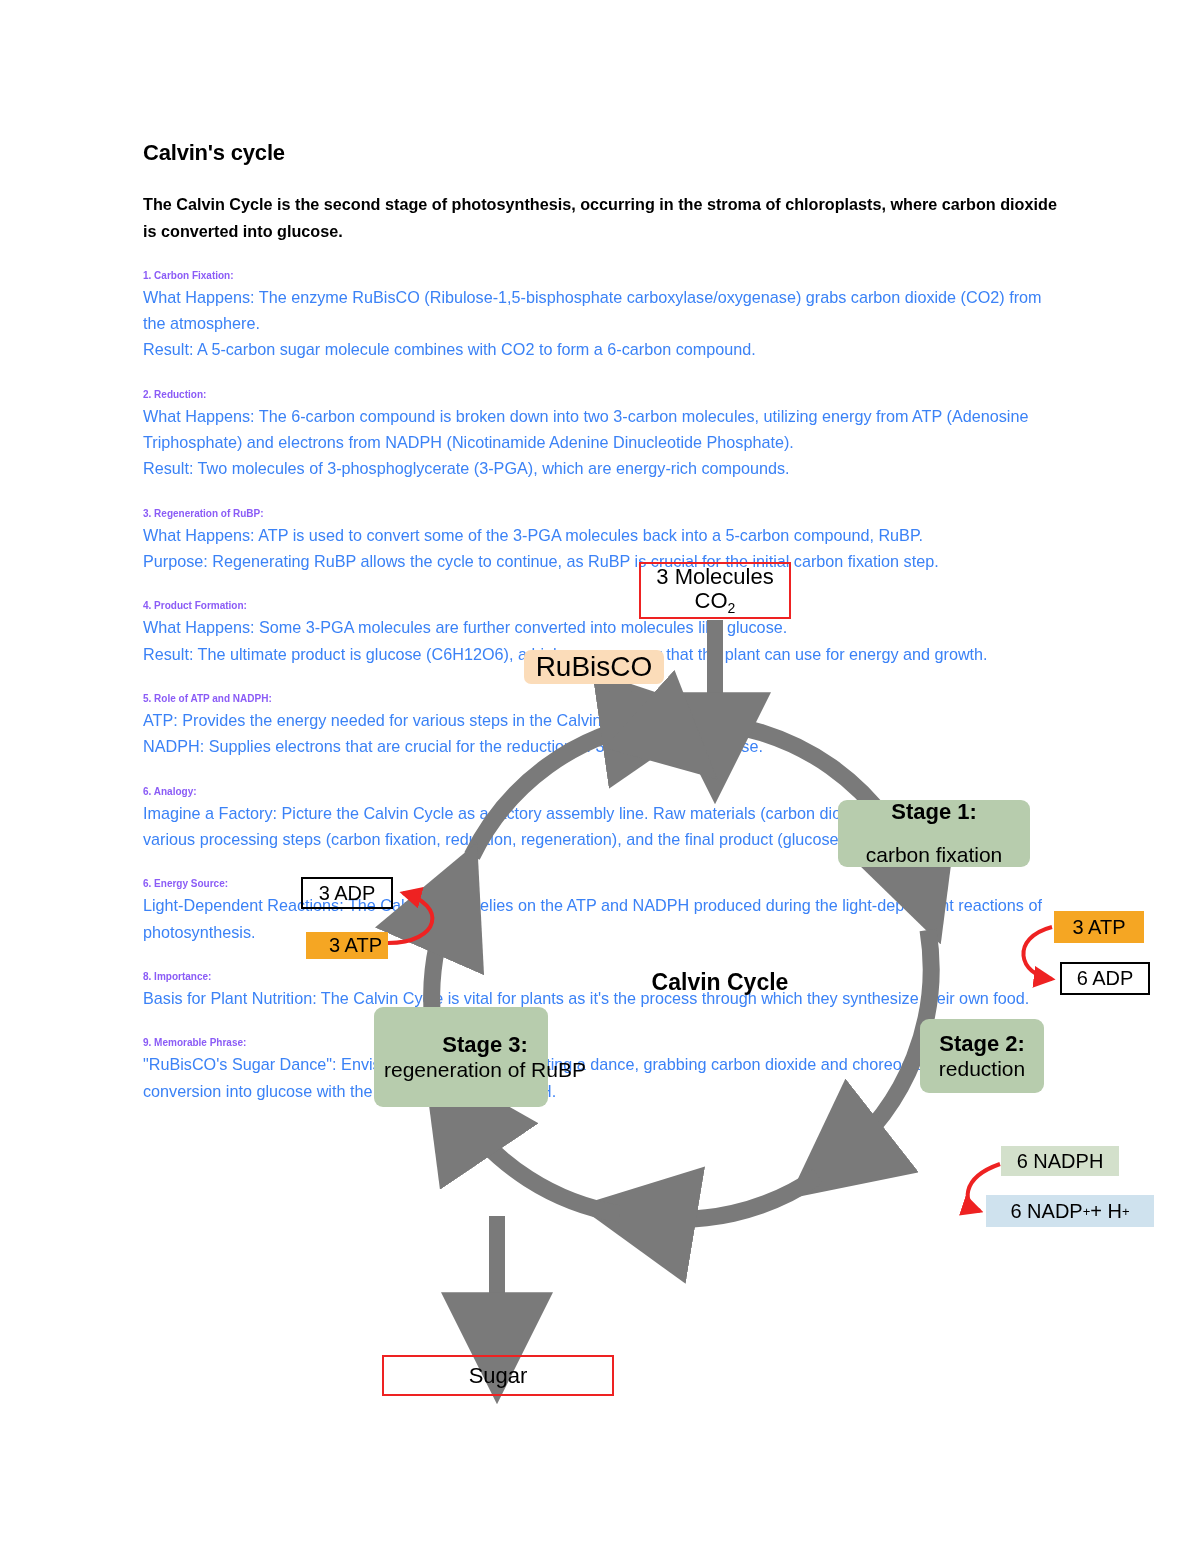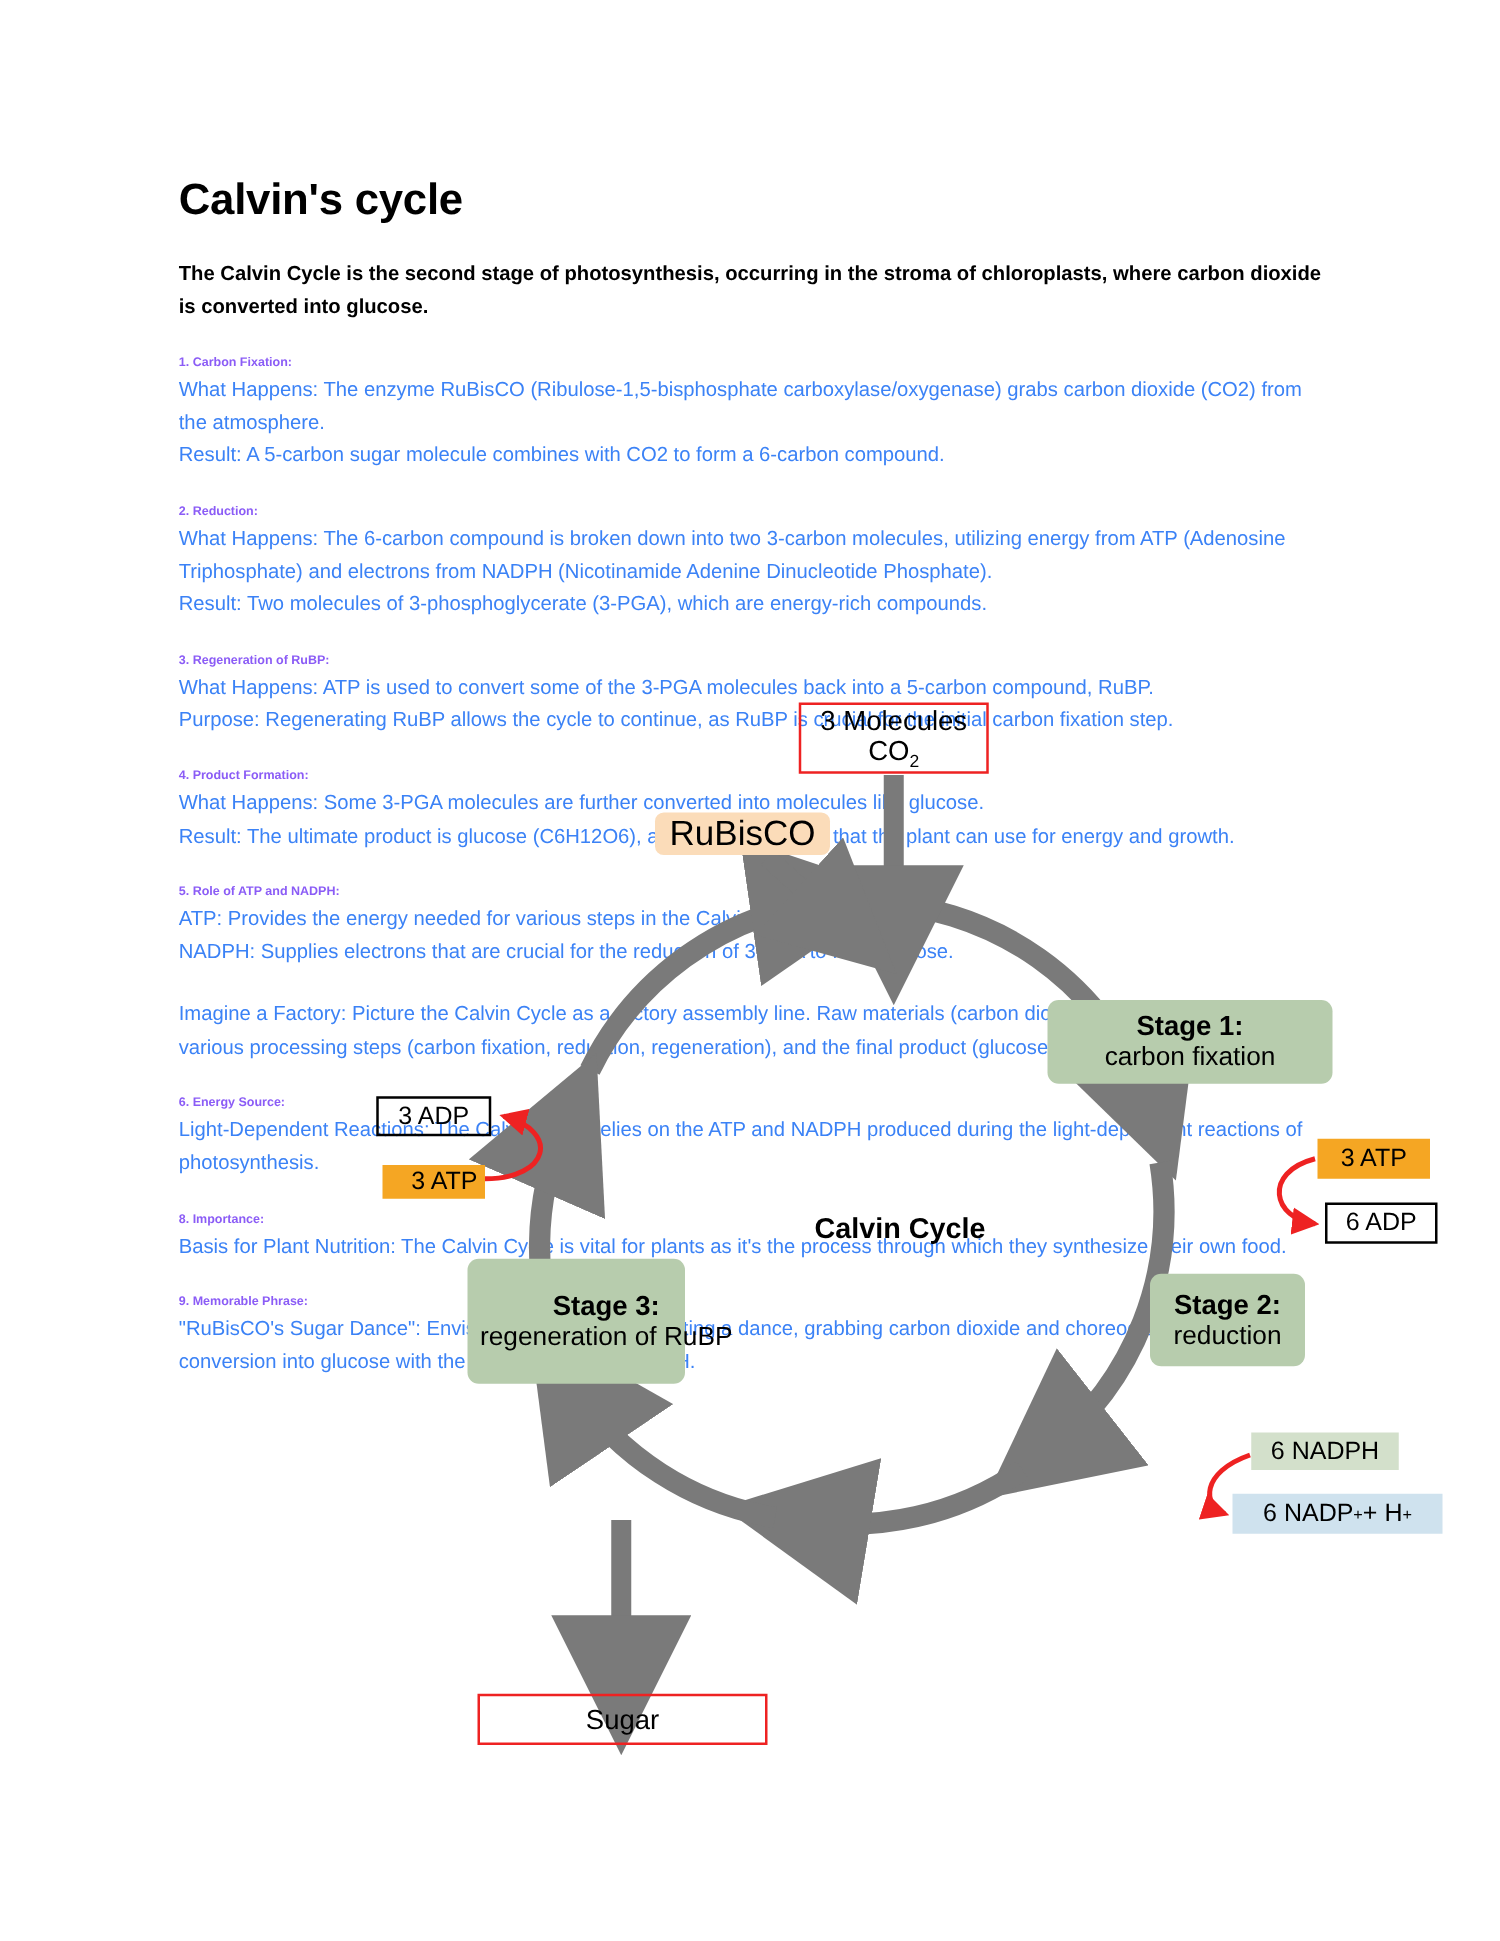--- a/index.html
+++ b/index.html
@@ -19,21 +19,21 @@
 
   
   #doc {
     position: absolute;
     left: 143px;
     top: 140px;
     width: 915px;
     z-index: 1;
   }
   #doc h1 {
-    font-size: 35px;
+    font-size: 22px;
     font-weight: bold;
     letter-spacing: -0.2px;
     color: #000;
     margin: 0 0 26px 0;
     line-height: 1.15;
   }
   .lead {
     font-size: 16.2px;
     font-weight: bold;
     line-height: 1.62;
@@ -100,21 +100,21 @@
   .stage {
     background: #b7ccad;
     border-radius: 9px;
     flex-direction: column;
     line-height: 1.12;
     font-size: 21px;
   }
   .stage .t1 { font-weight: bold; font-size: 22px; }
   .stage .t2 { font-weight: normal; }
 
-  #stage1 { left: 838px; top: 800px; width: 228px; height: 67px; }
+  #stage1 { left: 838px; top: 800px; width: 192px; height: 67px; justify-content: space-between; }
   #stage2 { left: 920px; top: 1019px; width: 124px; height: 74px; }
   #stage3 { left: 374px; top: 1007px; width: 174px; height: 100px; padding-left: 48px; }
 
   
   #cycle-title {
     left: 645px; top: 968px;
     width: 150px; height: 28px;
     font-size: 23px;
     font-weight: bold;
   }
@@ -193,20 +193,21 @@
     </div>
     <div class="sect">
       <div class="sect-head">4. Product Formation:</div>
       <div class="sect-body">What Happens: Some 3-PGA molecules are further converted into molecules like glucose.<br>Result: The ultimate product is glucose (C6H12O6), a high-energy sugar that the plant can use for energy and growth.</div>
     </div>
     <div class="sect">
       <div class="sect-head">5. Role of ATP and NADPH:</div>
       <div class="sect-body">ATP: Provides the energy needed for various steps in the Calvin Cycle.<br>NADPH: Supplies electrons that are crucial for the reduction of 3-PGA to form glucose.</div>
     </div>
     <div class="sect">
+      <div class="sect-head">6. Analogy:</div>
       <div class="sect-body">Imagine a Factory: Picture the Calvin Cycle as a factory assembly line. Raw materials (carbon dioxide) come in, undergo various processing steps (carbon fixation, reduction, regeneration), and the final product (glucose) is produced.</div>
     </div>
     <div class="sect">
       <div class="sect-head">6. Energy Source:</div>
       <div class="sect-body">Light-Dependent Reactions: The Calvin Cycle relies on the ATP and NADPH produced during the light-dependent reactions of photosynthesis.</div>
     </div>
     <div class="sect">
       <div class="sect-head">8. Importance:</div>
       <div class="sect-body">Basis for Plant Nutrition: The Calvin Cycle is vital for plants as it's the process through which they synthesize their own food.</div>
     </div>

